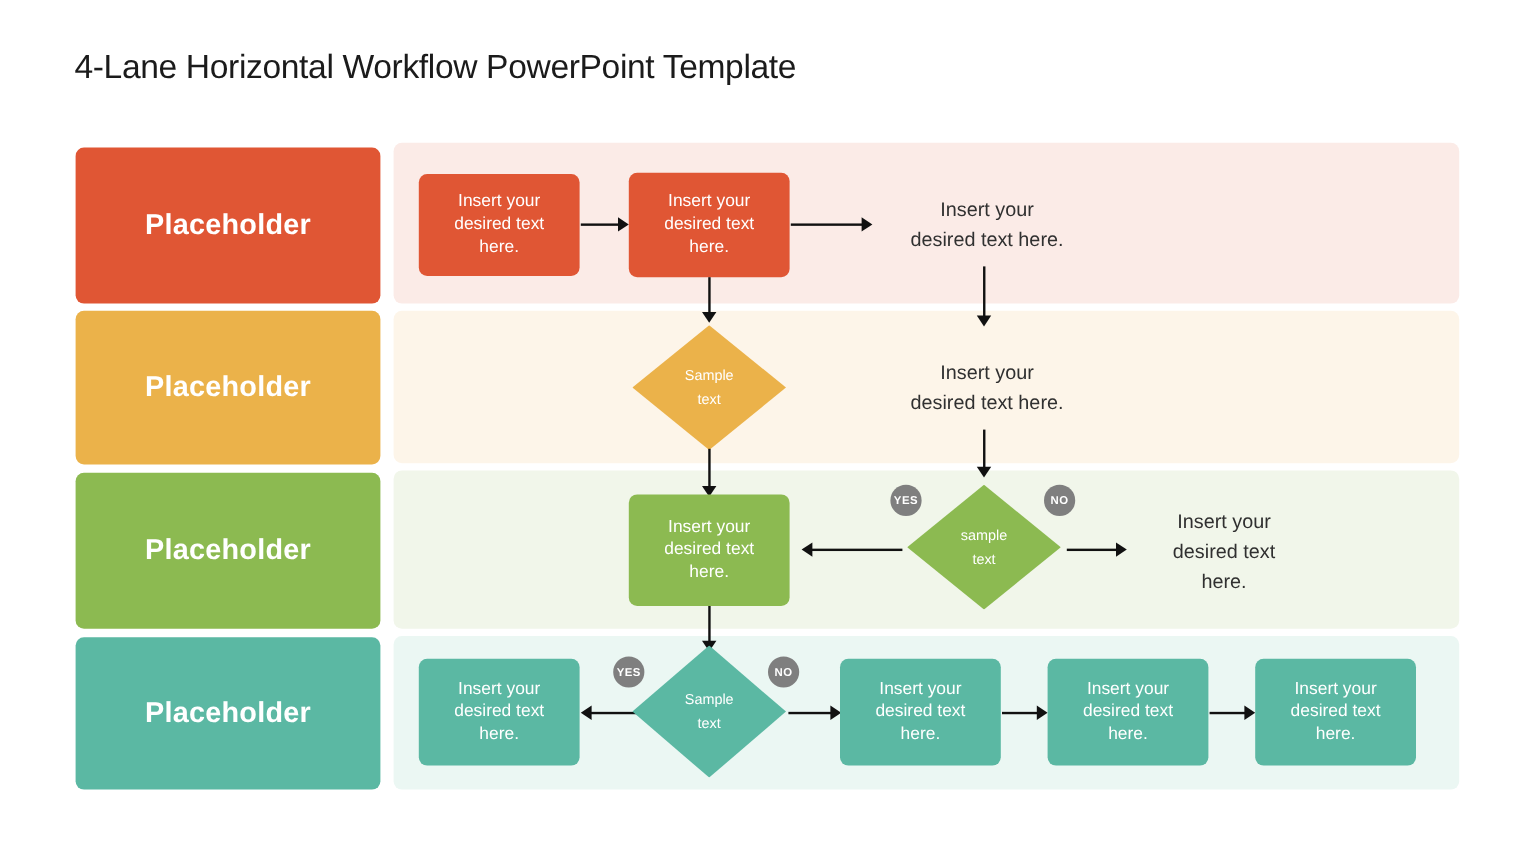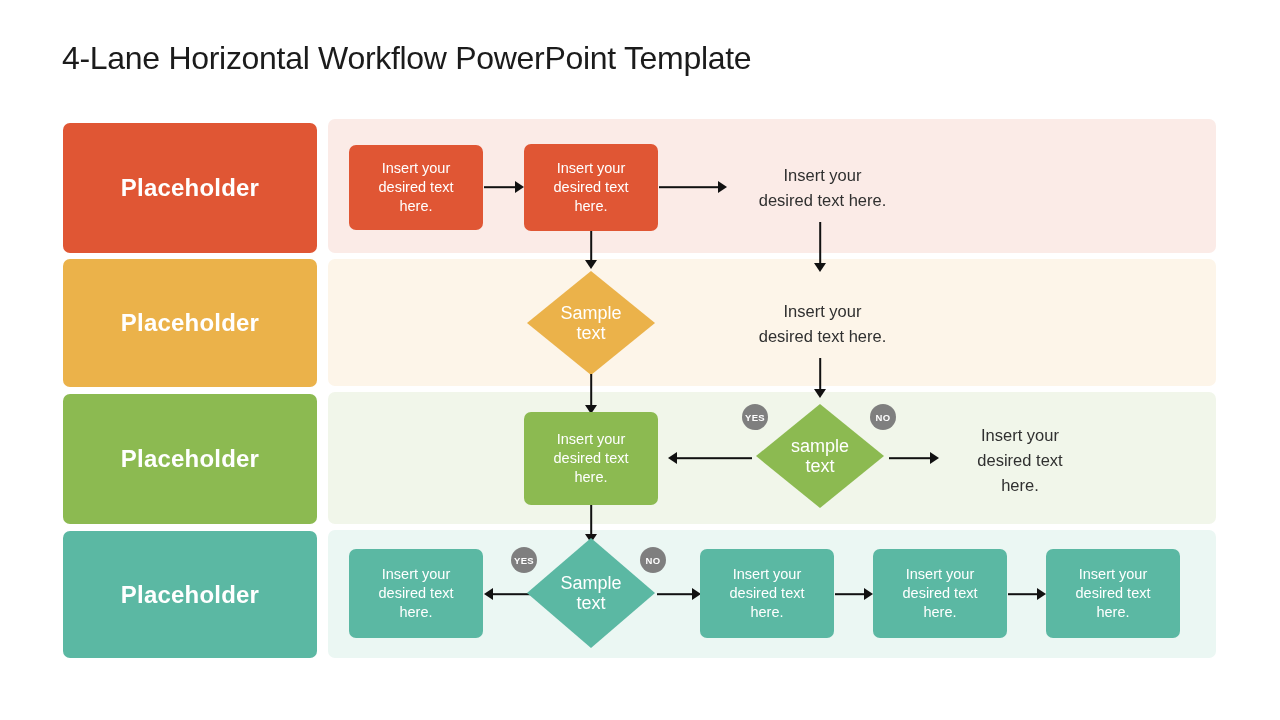--- a/index.html
+++ b/index.html
@@ -17,21 +17,21 @@
   #slide {
     position: absolute;
     left: 0; top: 0;
     width: 1280px;
     height: 720px;
   }
   #title {
     position: absolute;
     left: 62px;
     top: 40px;
-    font-size: 32px;
+    font-size: 28px;
     font-weight: 400;
     color: #1b1b1b;
     letter-spacing: -0.3px;
     white-space: nowrap;
   }
 
   
   .lane-label {
     position: absolute;
     left: 63px;
@@ -82,21 +82,21 @@
   .diamond-inner {
     position: absolute;
     left: 0; top: 0;
     width: 100%;
     height: 100%;
     display: flex;
     align-items: center;
     justify-content: center;
     text-align: center;
     color: #ffffff;
-    font-size: 18px;
+    font-size: 12px;
     line-height: 20px;
   }
   .badge {
     position: absolute;
     width: 26px;
     height: 26px;
     border-radius: 50%;
     background: #7f7f7f;
     color: #ffffff;
     font-size: 9.5px;

